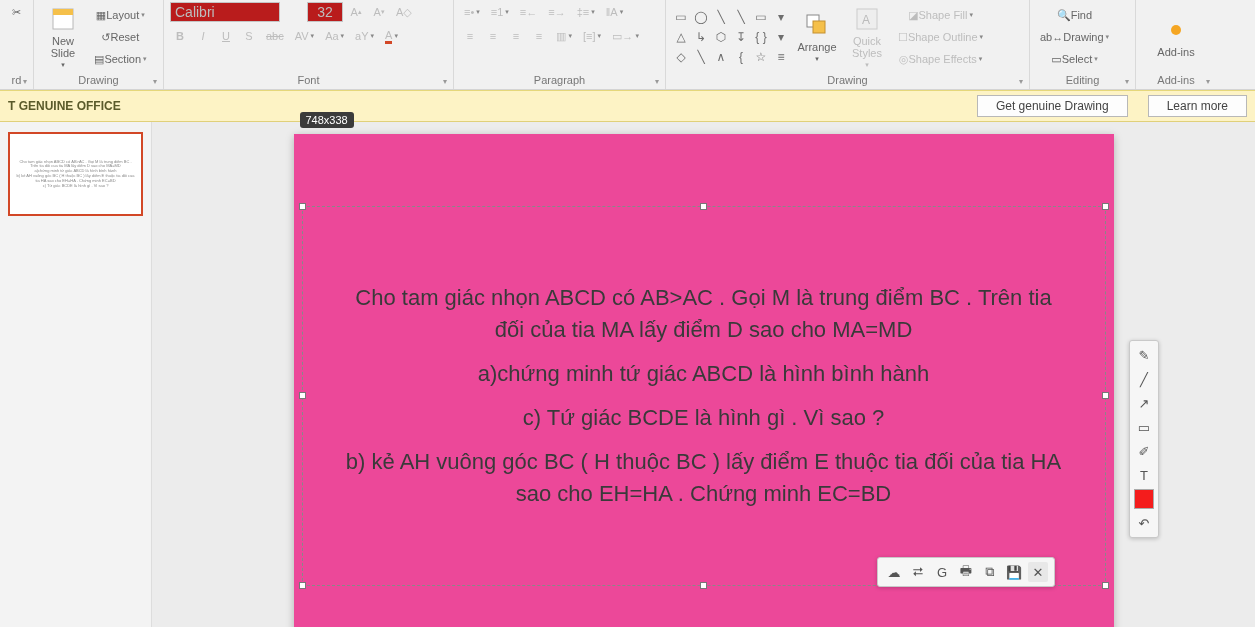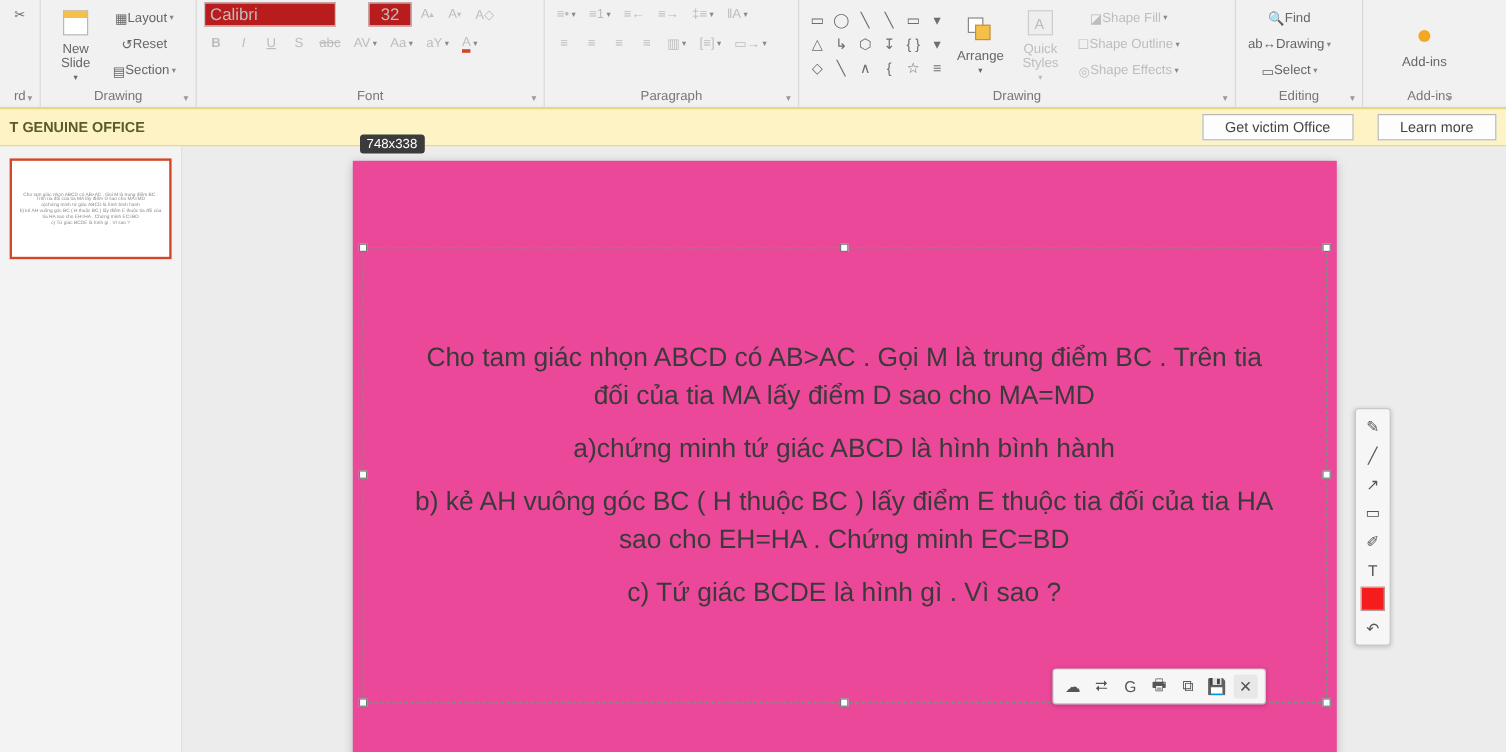--- a/index.html
+++ b/index.html
@@ -233,59 +233,59 @@
           </div>
         <div class="btn caret">
             <span>▭ </span>
             <span>Select</span>
           </div>
       </div>
     </div>
     <div class="group-label">Editing</div>
   </div>
 
-  <div class="group" style="width:80px;border-right:none;align-items:flex-end;">
+  <div class="group" style="width:80px;border-right:none;">
     <div class="group-body" style="justify-content:center;">
       <div class="big-btn">
         <div class="ic">
             <span class="addins-orange"></span>
           </div>
         <span class="lbl">Add-ins</span>
       </div>
     </div>
     <div class="group-label" style="">Add-ins</div>
   </div>
 </div>
 
 <div class="warn">
   <span class="title">T GENUINE OFFICE</span>
   <span class="spacer"></span>
-  <button class="warn-btn">Get victim Office</button>
+  <button class="warn-btn">Get genuine Drawing</button>
   <button class="warn-btn">Learn more</button>
 </div>
 
 <div class="workspace">
   <div class="thumbs">
     <div class="thumb">
       <span style="white-space:pre-line;">Cho tam giác nhọn ABCD có AB&gt;AC . Gọi M là trung điểm BC . Trên tia đối của tia MA lấy điểm D sao cho MA=MD
 a)chứng minh tứ giác ABCD là hình bình hành
 b) kẻ AH vuông góc BC ( H thuộc BC ) lấy điểm E thuộc tia đối của tia HA sao cho EH=HA . Chứng minh EC=BD
 c) Tứ giác BCDE là hình gì . Vì sao ?</span>
     </div>
   </div>
 
   <div class="editor">
     <div class="canvas-wrap">
       <div class="slide">
         <div class="size-badge">748x338</div>
         <div class="textbox">
           <p>Cho tam giác nhọn ABCD có AB&gt;AC . Gọi M là trung điểm BC . Trên tia đối của tia MA lấy điểm D sao cho MA=MD</p>
           <p>a)chứng minh tứ giác ABCD là hình bình hành</p>
+          <p>c) Tứ giác BCDE là hình gì . Vì sao ?</p>
           <p>b) kẻ AH vuông góc BC ( H thuộc BC ) lấy điểm E thuộc tia đối của tia HA sao cho EH=HA . Chứng minh EC=BD</p>
-          <p>c) Tứ giác BCDE là hình gì . Vì sao ?</p>
           <div class="handle h-tl"></div>
           <div class="handle h-tr"></div>
           <div class="handle h-bl"></div>
           <div class="handle h-br"></div>
           <div class="handle h-t"></div>
           <div class="handle h-b"></div>
           <div class="handle h-l"></div>
           <div class="handle h-r"></div>
         </div>
       </div>

